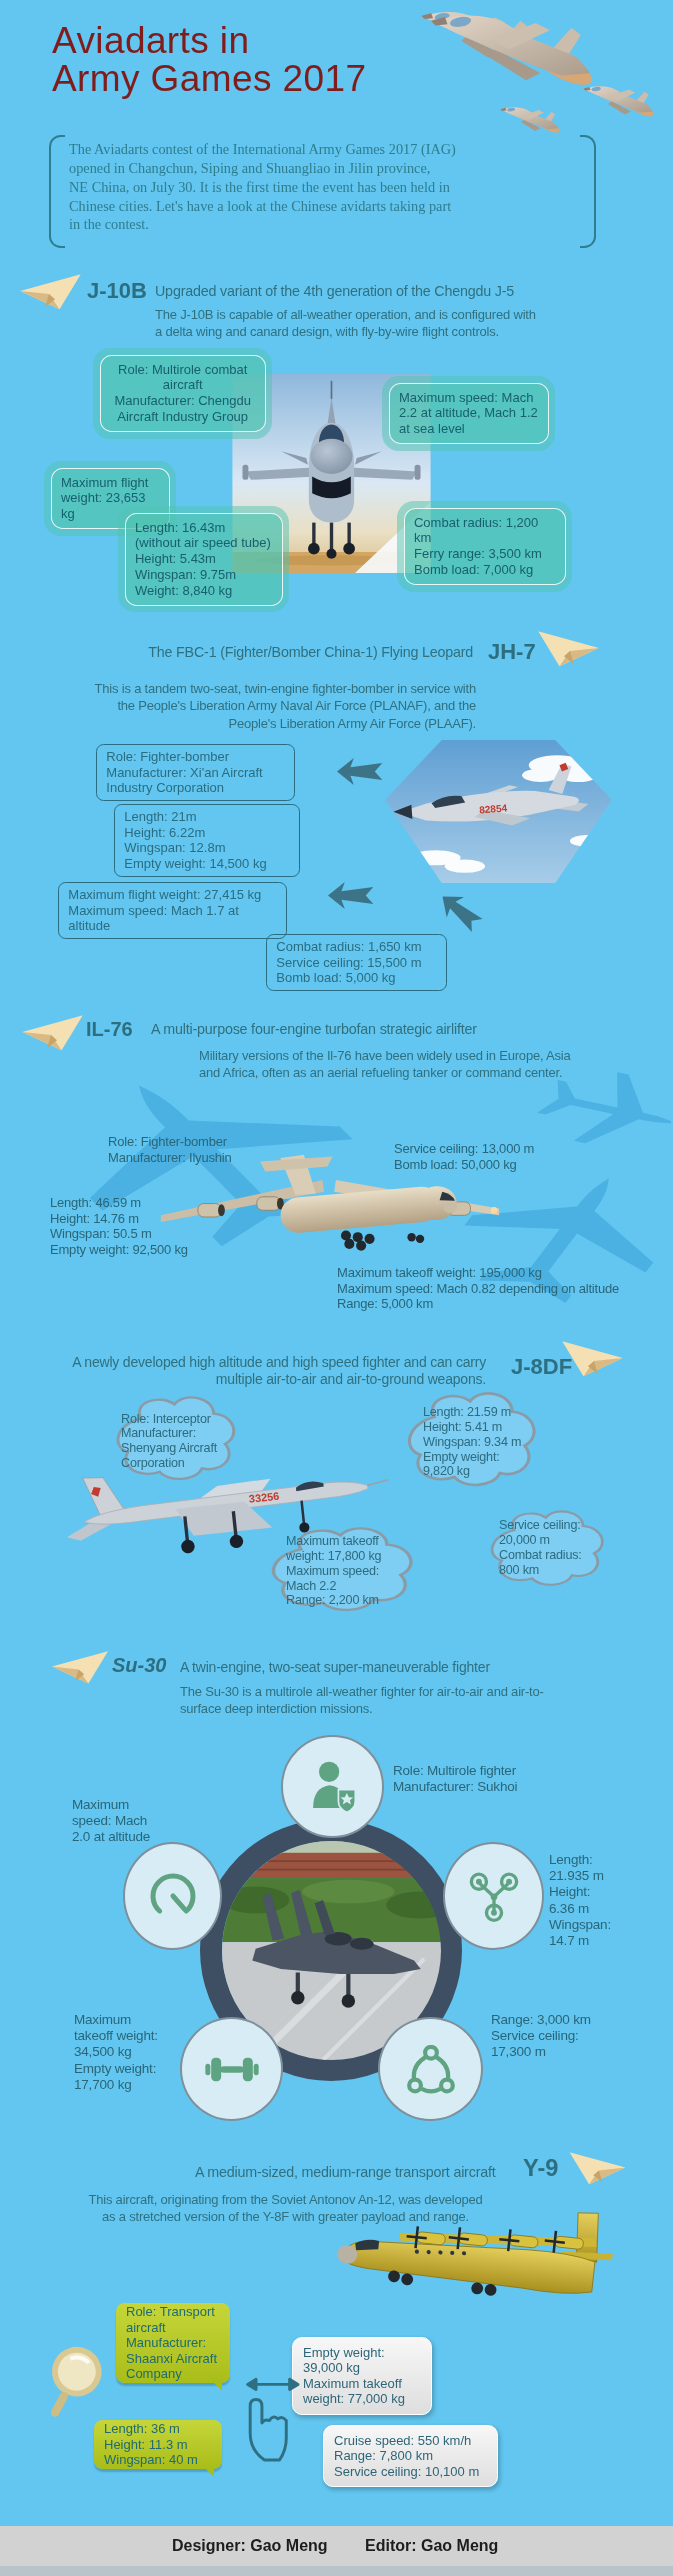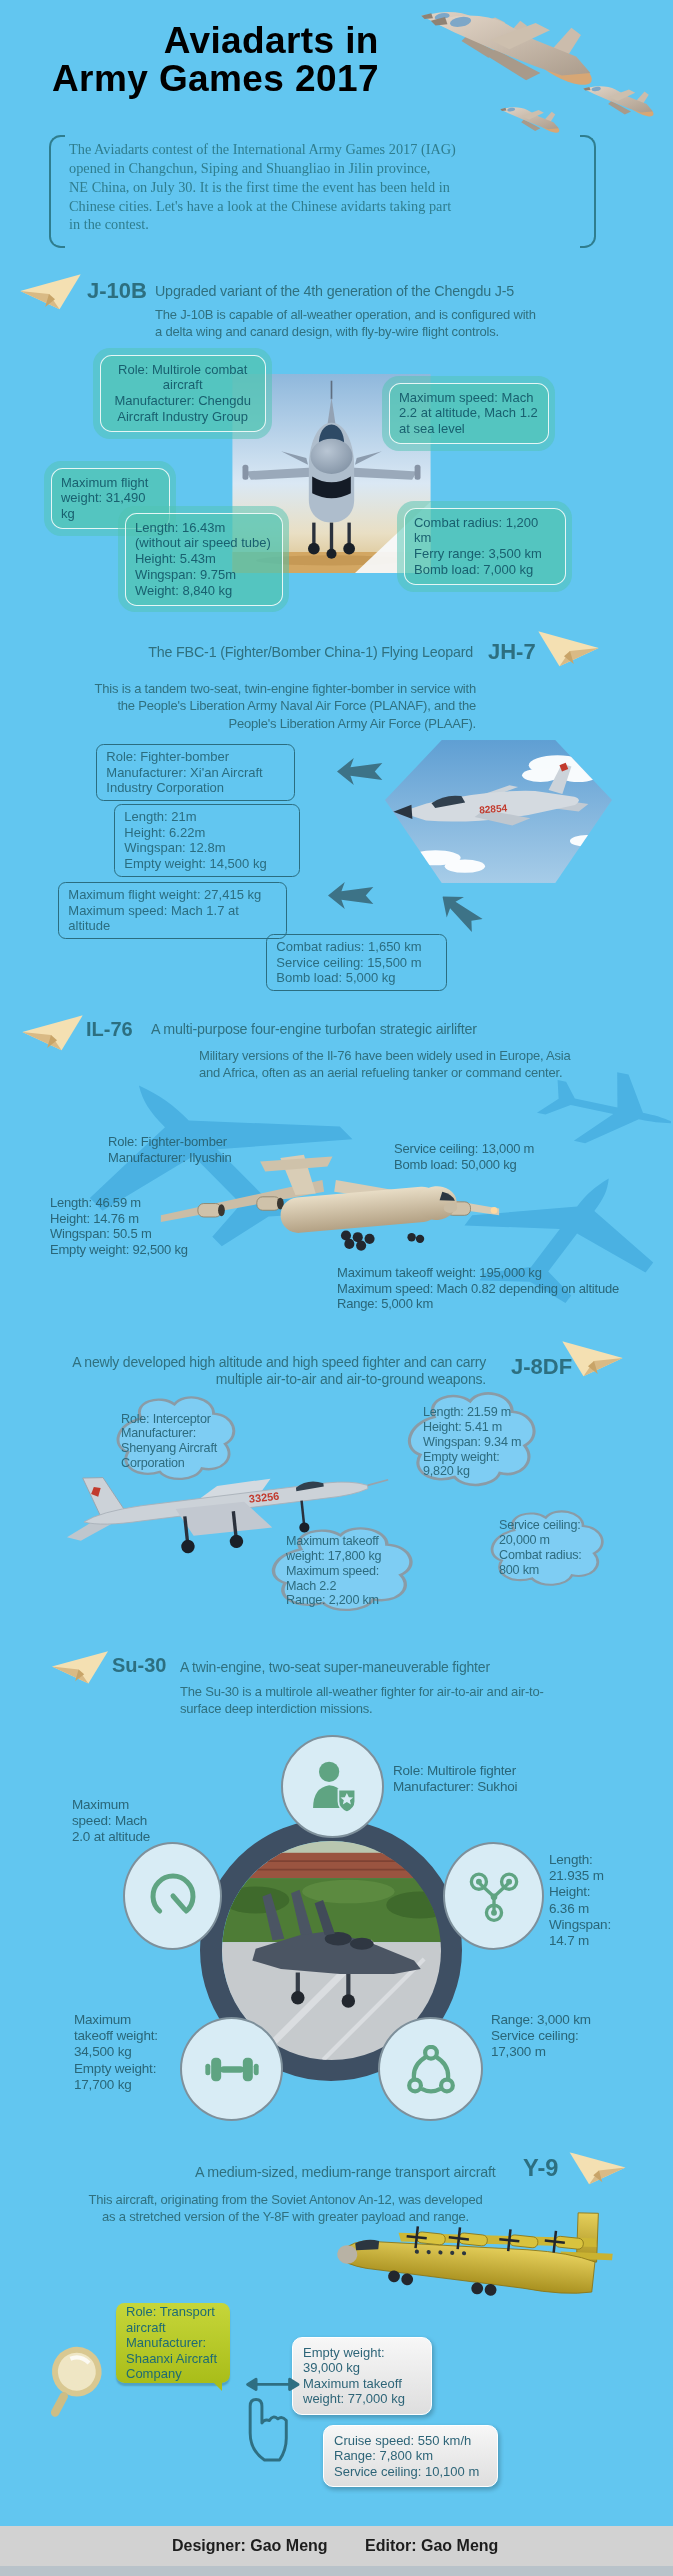--- a/index.html
+++ b/index.html
@@ -1,20 +1,20 @@
 <!DOCTYPE html>
 <html style="font-size:13.5px"><head>
 <meta charset="utf-8">
 <style>
   html,body{margin:0;padding:0;background:#ffffff;}
   .page{position:relative;width:673px;height:2576px;background:#62c6f0;overflow:hidden;
         font-family:"Liberation Sans",sans-serif;}
   .abs{position:absolute;}
   .pre{white-space:pre-line;}
-  .title{font-weight:bold;font-size:37px;line-height:1.04;color:#000000;letter-spacing:0.4px;text-align:right;}
+  .title{font-weight:normal;font-size:37px;line-height:1.04;color:#7f1d1d;letter-spacing:0.4px;}
   .intro{font-family:"Liberation Serif",serif;font-size:14.3px;line-height:1.32;color:#2f7d8e;}
   .bracket{width:13.5px;height:109px;border:2.5px solid #2f7d8e;}
   .bracket.l{border-right:none;border-radius:11.8px 0 0 11.8px;}
   .bracket.r{border-left:none;border-radius:0 11.8px 11.8px 0;}
   .sec-name{font-weight:bold;color:#2d6f80;font-size:22px;}
   .tagline{color:#30707f;font-size:14.3px;letter-spacing:-0.2px;}
   .desc{color:#30707f;font-size:13px;line-height:1.34;letter-spacing:-0.2px;}
   .spec{color:#2a6678;font-size:13px;line-height:1.2;letter-spacing:-0.2px;}
   .gbox{background:rgba(80,196,178,.5);border-radius:17px;padding:6.7px;}
   .gbox>div{border:1.7px solid rgba(255,255,255,.85);background:rgba(80,196,178,.55);
@@ -148,21 +148,21 @@
 Manufacturer: Chengdu
 Aircraft Industry Group</div>
   </div>
   <div class="abs gbox" style="left:382px;top:376px;width:160px;">
     <div class="pre">Maximum speed: Mach
 2.2 at altitude, Mach 1.2
 at sea level</div>
   </div>
   <div class="abs gbox" style="left:44px;top:461px;width:119px;">
     <div class="pre">Maximum flight
-weight: 31,490 kg</div>
+weight: 23,653 kg</div>
   </div>
   <div class="abs gbox" style="left:118px;top:506px;width:158px;">
     <div class="pre">Length: 16.43m
 (without air speed tube)
 Height: 5.43m
 Wingspan: 9.75m
 Weight: 8,840 kg</div>
   </div>
   <div class="abs gbox" style="left:397px;top:501px;width:162px;">
     <div class="pre">Combat radius: 1,200 km
@@ -391,21 +391,21 @@
 20,000 m
 Combat radius:
 800 km</div>
   </div>
 
   <div class="abs" style="left:52px;top:1651px;">
     <svg width="56" height="34" viewBox="0 0 66 40">
         <use href="#pplane" width="66" height="40"></use>
       </svg>
   </div>
-  <div class="abs sec-name" style="left:112px;top:1654px;font-size:20px;">Su-30</div>
+  <div class="abs sec-name" style="left:112px;top:1654px;font-size:20px;font-style:italic;">Su-30</div>
   <div class="abs tagline" style="left:180px;top:1659px;font-size:14px;">A twin-engine, two-seat super-maneuverable fighter</div>
   <div class="abs desc pre" style="left:180px;top:1683px;width:370px;">The Su-30 is a multirole all-weather fighter for air-to-air and air-to-
 surface deep interdiction missions.</div>
 
   <div class="abs ring" style="left:200px;top:1819px;width:262px;height:262px;z-index:1;"></div>
 
   <div class="abs photo-circle" style="left:222px;top:1841px;width:219px;height:219px;z-index:2;">
     <svg width="219" height="219" viewBox="0 0 260 260">
       <rect width="260" height="16" fill="#b9c7b0"></rect>
       <rect y="14" width="260" height="30" fill="#9a5440"></rect>
@@ -596,20 +596,23 @@
     <svg width="66" height="89" viewBox="0 0 78 106">
       <g stroke="#2f6f82" stroke-width="3.5" fill="none" stroke-linecap="round" stroke-linejoin="round">
         <line x1="18" y1="10" x2="62" y2="10"></line>
         <polygon points="10,10 20,4 20,16" fill="#2f6f82"></polygon>
         <polygon points="70,10 60,4 60,16" fill="#2f6f82"></polygon>
         <path d="M30,100 C18,92 13,82 13,68 L13,36 Q13,28 20,28 Q27,28 27,36 L27,56 Q30,51 36,53 Q40,46 46,51 Q51,47 56,53 L56,74 Q56,88 48,100 Z"></path>
       </g>
     </svg>
   </div>
 
+  <div class="abs lime pre" style="left:94px;top:2420px;width:108px;">Length: 36 m
+Height: 11.3 m
+Wingspan: 40 m</div>
   <div class="abs graybub pre" style="left:323px;top:2425px;width:153px;">Cruise speed: 550 km/h
 Range: 7,800 km
 Service ceiling: 10,100 m</div>
 
   <div class="abs footer" style="left:0;top:2526px;width:673px;height:40px;"></div>
   <div class="abs footer-strip" style="left:0;top:2566px;width:673px;height:10px;"></div>
   <div class="abs foot-text" style="left:172px;top:2537px;">Designer: Gao Meng</div>
   <div class="abs foot-text" style="left:365px;top:2537px;">Editor: Gao Meng</div>
 
 </div>

